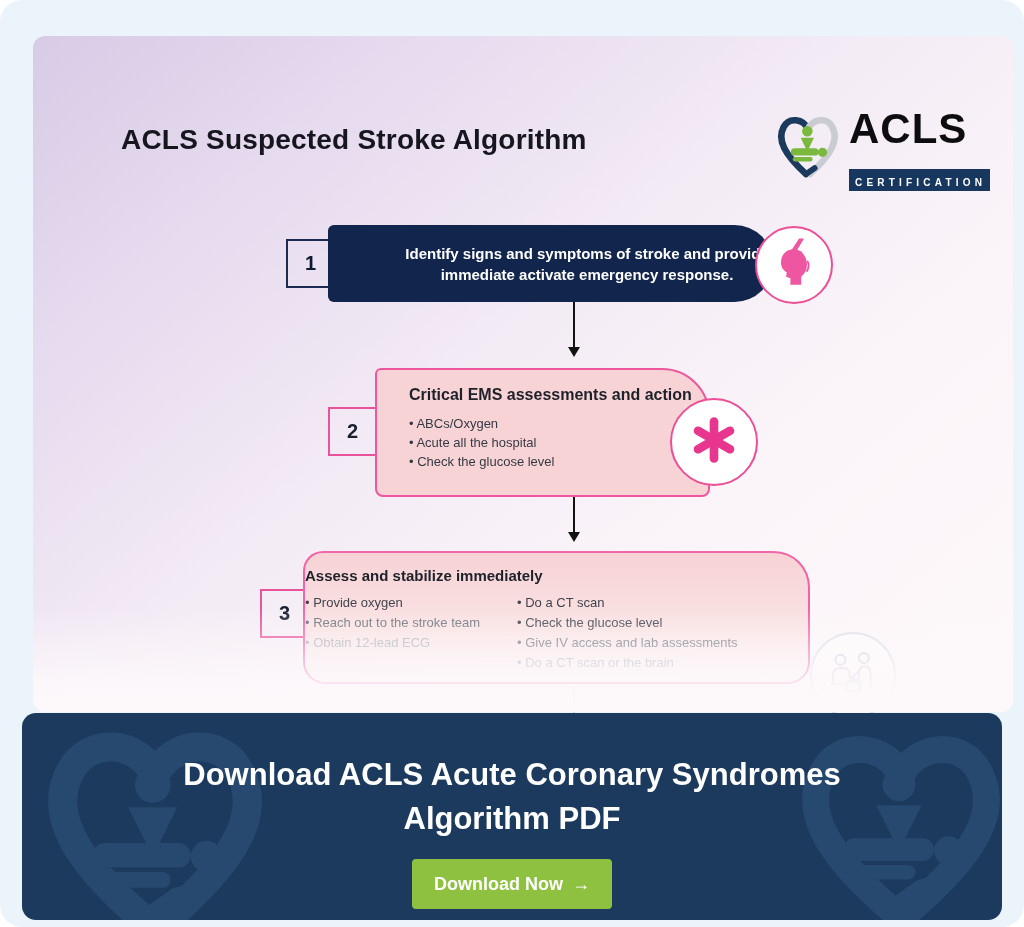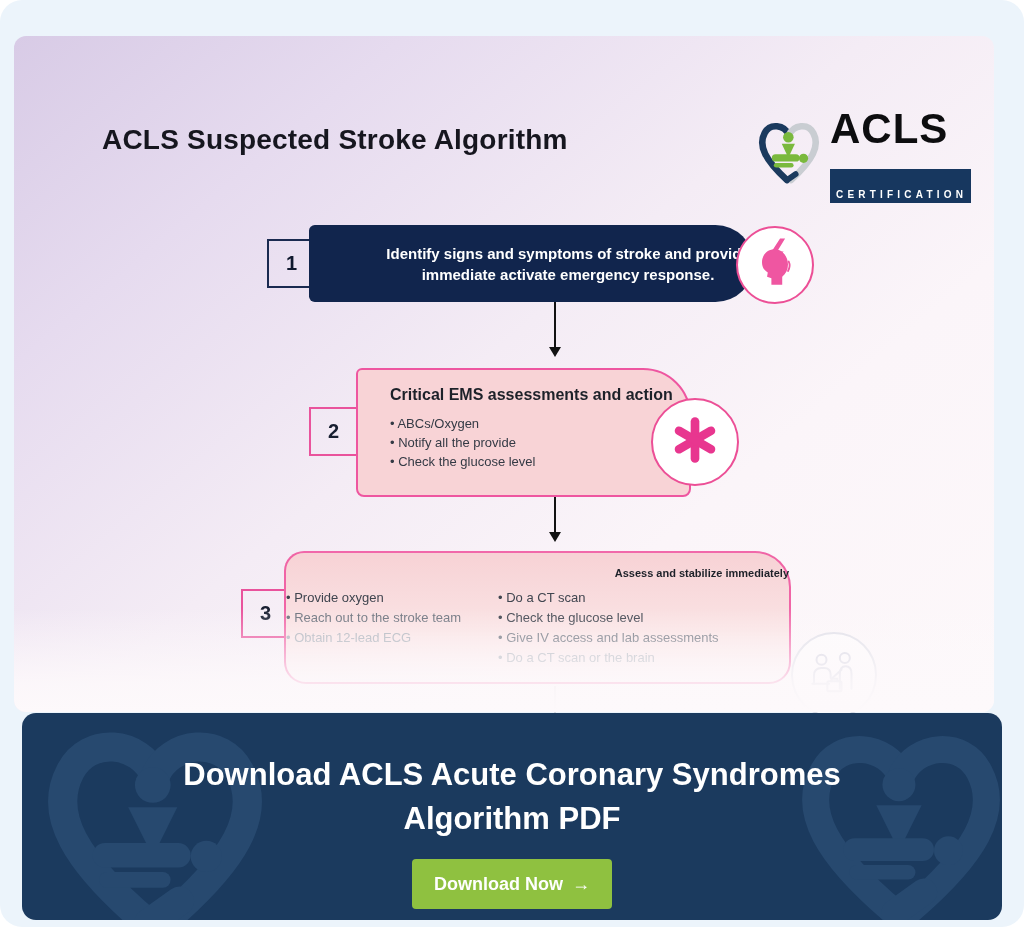--- a/index.html
+++ b/index.html
@@ -1,28 +1,28 @@
 <!DOCTYPE html>
 <html><head>
 <meta charset="utf-8">
 <style>
   html,body{margin:0;padding:0;background:#ffffff;font-family:"Liberation Sans","DejaVu Sans",sans-serif;}
   .page{position:relative;width:1024px;height:927px;background:#ecf4fb;border-radius:22px;overflow:hidden;}
 
   
-  .card{position:absolute;left:14px;top:36px;width:980px;height:676px;border-radius:12px;
+  .card{position:absolute;left:33px;top:36px;width:980px;height:676px;border-radius:12px;
         background:linear-gradient(140deg,#d8cbe6 0%,#e6dbef 22%,#f4ecf5 48%,#fbf5f9 70%,#fdf8fa 100%);}
   .page-title{position:absolute;left:88px;top:88px;font-size:28px;font-weight:bold;color:#16161f;letter-spacing:.2px;}
 
   
   .logo{position:absolute;left:742px;top:72px;display:flex;align-items:center;gap:8px;}
   .logo-text{display:flex;flex-direction:column;align-items:stretch;gap:16px;}
   .logo-name{font-size:42px;font-weight:bold;color:#0d0d0f;line-height:42px;letter-spacing:1px;}
   .logo-sub{margin-top:3px;background:#17375f;color:#ffffff;font-size:10px;font-weight:bold;
-            letter-spacing:4.2px;text-align:right;padding:20px 4px 3px 6px;}
+            letter-spacing:4.2px;text-align:right;padding:8px 4px 3px 6px;}
 
   
   .numbox{position:absolute;width:45px;height:45px;border:2.5px solid;display:flex;align-items:center;justify-content:center;
           font-size:20px;font-weight:bold;background:transparent;}
   .numbox.navy{border-color:#1a2a50;color:#10192e;}
   .numbox.pink{border-color:#e9539c;color:#181f31;}
 
   
   .box1{position:absolute;left:295px;top:189px;width:445px;height:77px;background:#11254d;
         border-radius:6px 40px 40px 6px;display:flex;align-items:center;justify-content:flex-end;}
@@ -36,21 +36,21 @@
   .box2{position:absolute;left:342px;top:332px;width:335px;height:129px;background:#f8d3d6;
         border:2px solid #ee56a0;border-radius:6px 48px 8px 8px;box-sizing:border-box;padding:16px 0 5px 32px;}
   .box2 h3,.box3 h3{margin:0;font-size:16px;font-weight:bold;color:#1d2129;}
   ul.bullets{list-style:none;margin:10px 0 0 0;padding:0;font-size:13px;color:#343a45;line-height:19px;}
   ul.bullets li::before{content:"• ";}
 
   
   .box3{position:absolute;left:270px;top:515px;width:507px;height:133px;
         background:linear-gradient(180deg,#f7d2d5 0%,#fae3e4 60%,rgba(252,240,242,.55) 100%);
         border:2px solid rgba(238,80,156,.85);border-radius:20px 36px 22px 22px;box-sizing:border-box;padding:14px 0 0 0;}
-  .box3 h3{text-align:right;font-size:11px;}
+  .box3 h3{text-align:left;font-size:15px;}
   .cols{display:flex;margin-top:9px;}
   .col-left{margin-left:52px;width:212px;}
   .col-right{margin-left:0;}
   .cols ul.bullets{margin-top:0;color:#40454f;}
   .cols ul.bullets li{margin-bottom:1px;}
   .cols ul.bullets li.dim1{color:#6c727d;}
   .cols ul.bullets li.dim2{color:#aab0b9;}
 
   
   .flow-arrow{position:absolute;width:2px;background:#121212;}
@@ -118,21 +118,21 @@
         </svg>
       </span>
     </div>
     <div class="flow-arrow arrow1"></div>
 
     <div class="numbox pink" style="left:295px;top:371px;">2</div>
     <div class="box2">
       <h3>Critical EMS assessments and action</h3>
       <ul class="bullets">
         <li>ABCs/Oxygen</li>
-        <li>Notify all the provide</li>
+        <li>Acute all the hospital</li>
         <li>Check the glucose level</li>
       </ul>
     </div>
     <div class="badge badge2">
       <span>
         <svg width="52" height="52" viewBox="0 0 48 48">
           <g fill="#e8368f">
             <rect x="20" y="3" width="8" height="42" rx="4"></rect>
             <rect x="20" y="3" width="8" height="42" rx="4" transform="rotate(60 24 24)"></rect>
             <rect x="20" y="3" width="8" height="42" rx="4" transform="rotate(120 24 24)"></rect>

